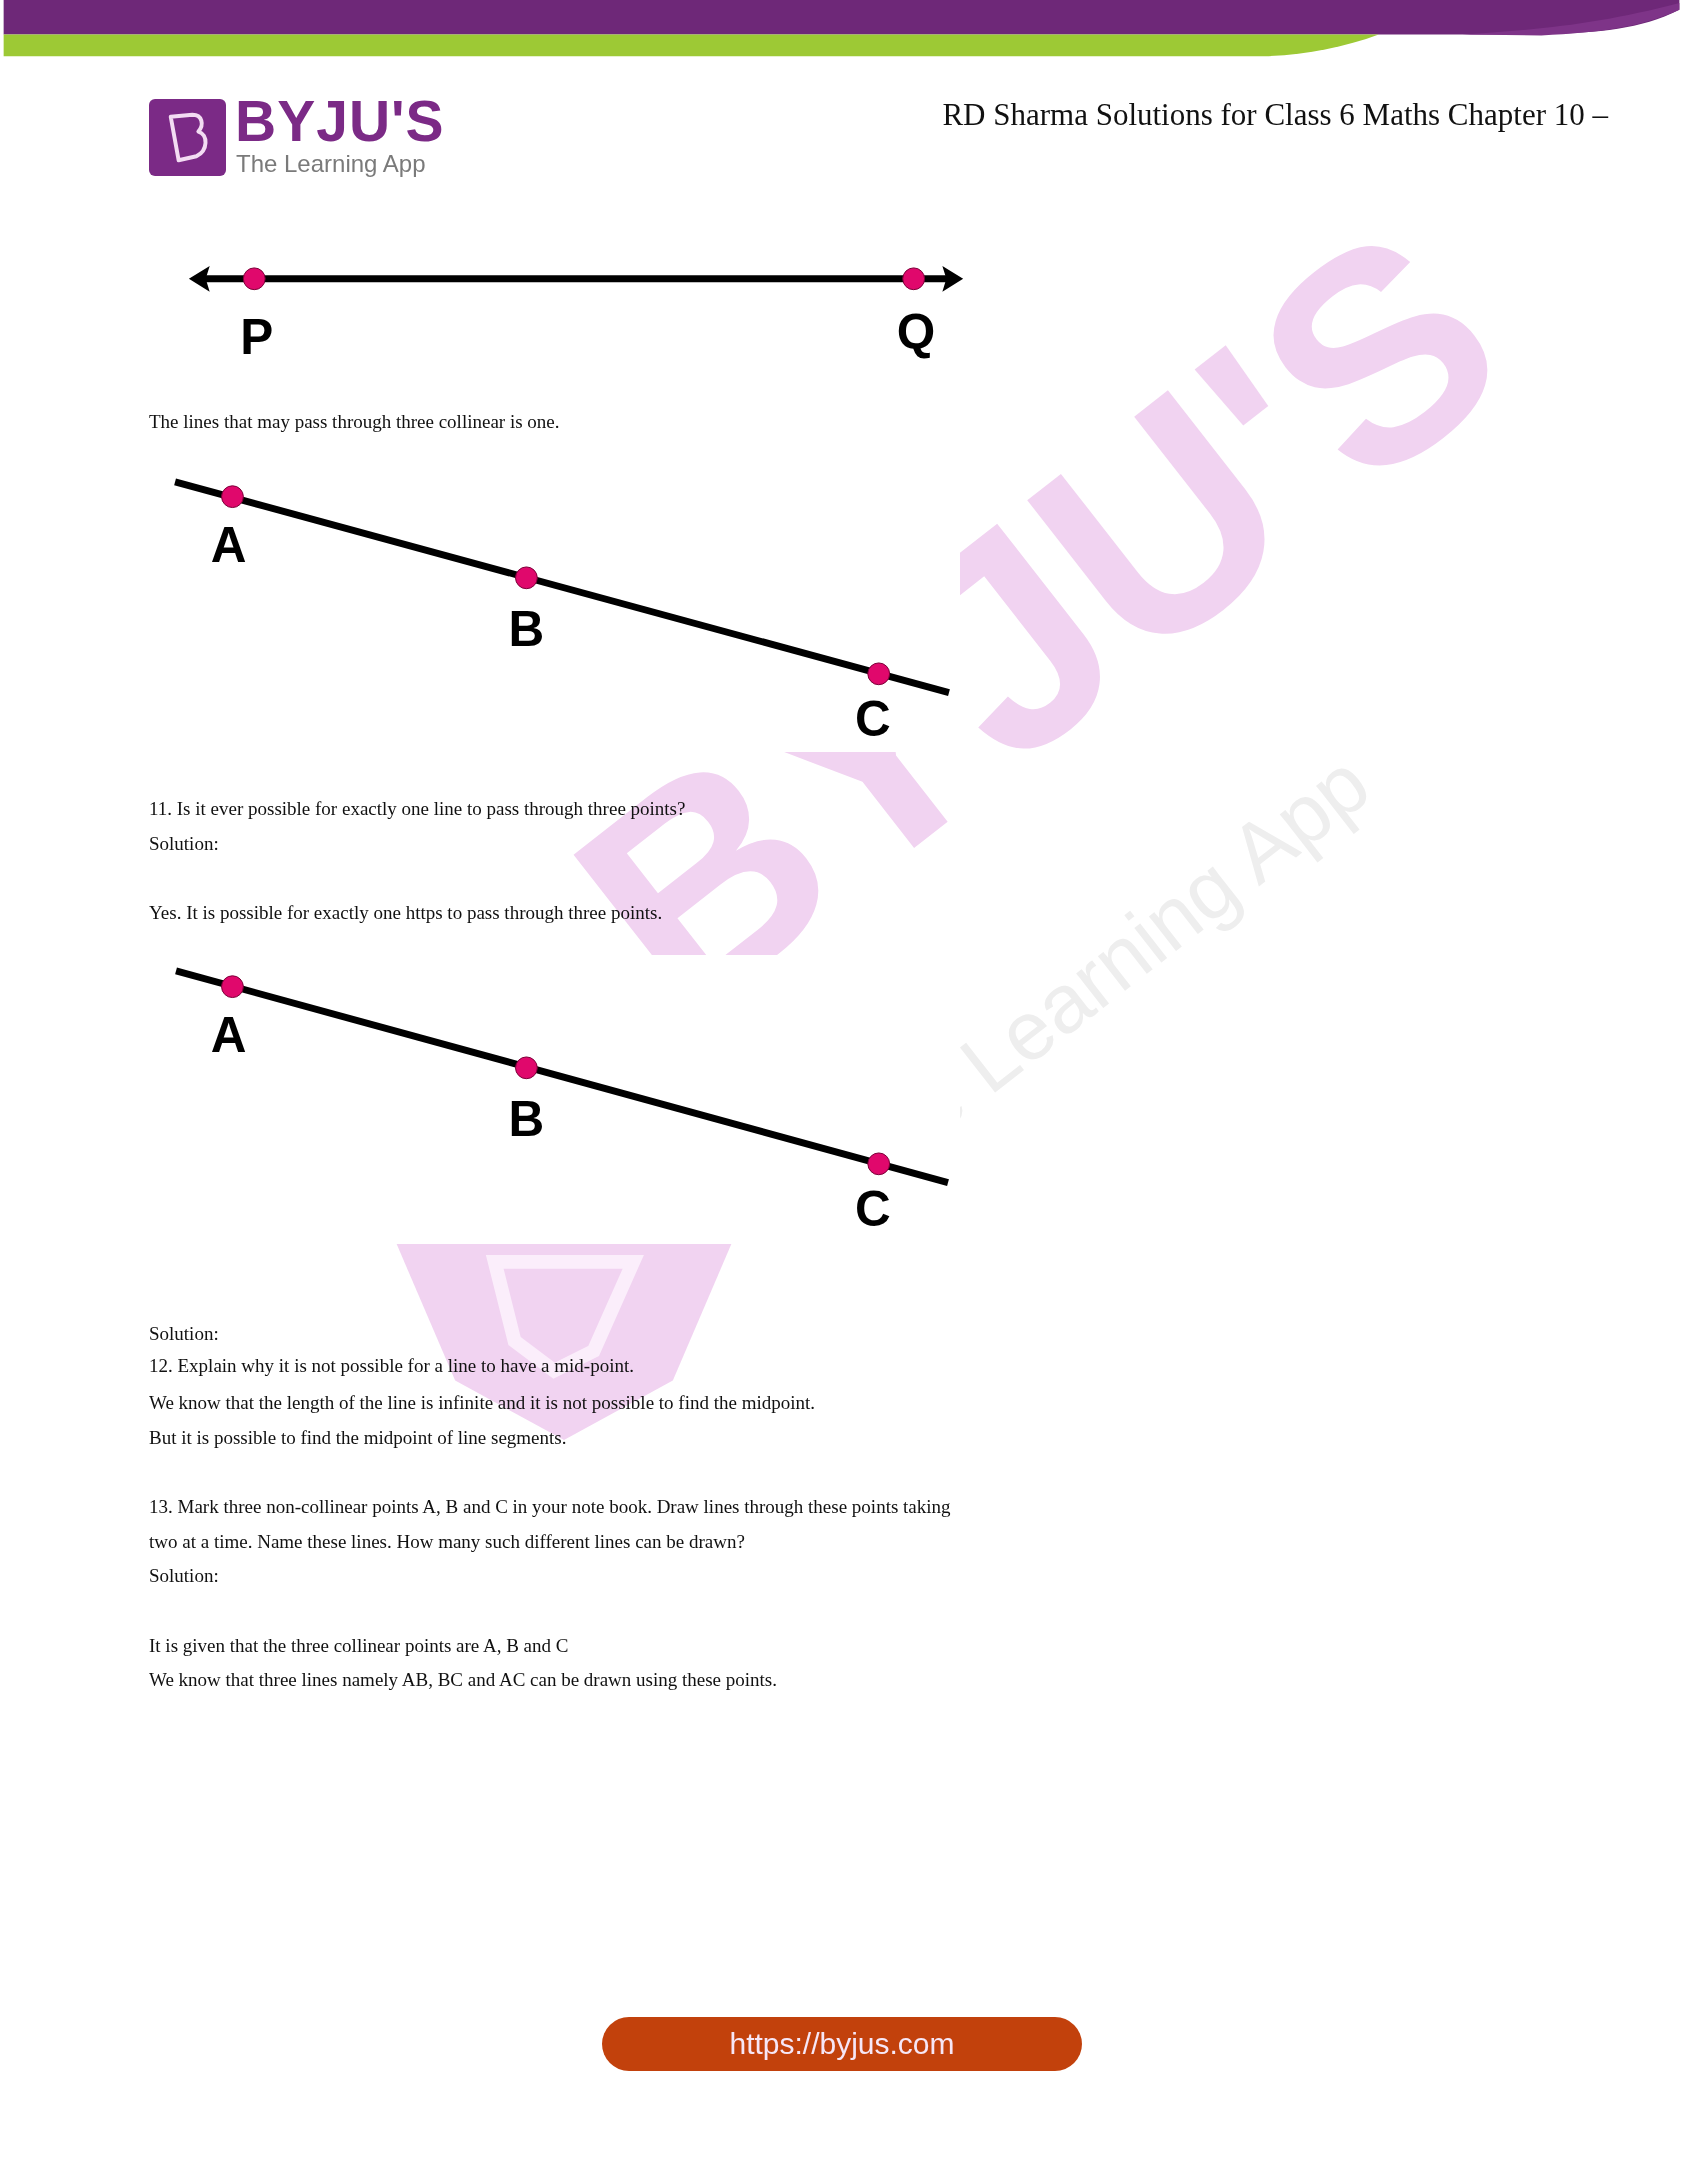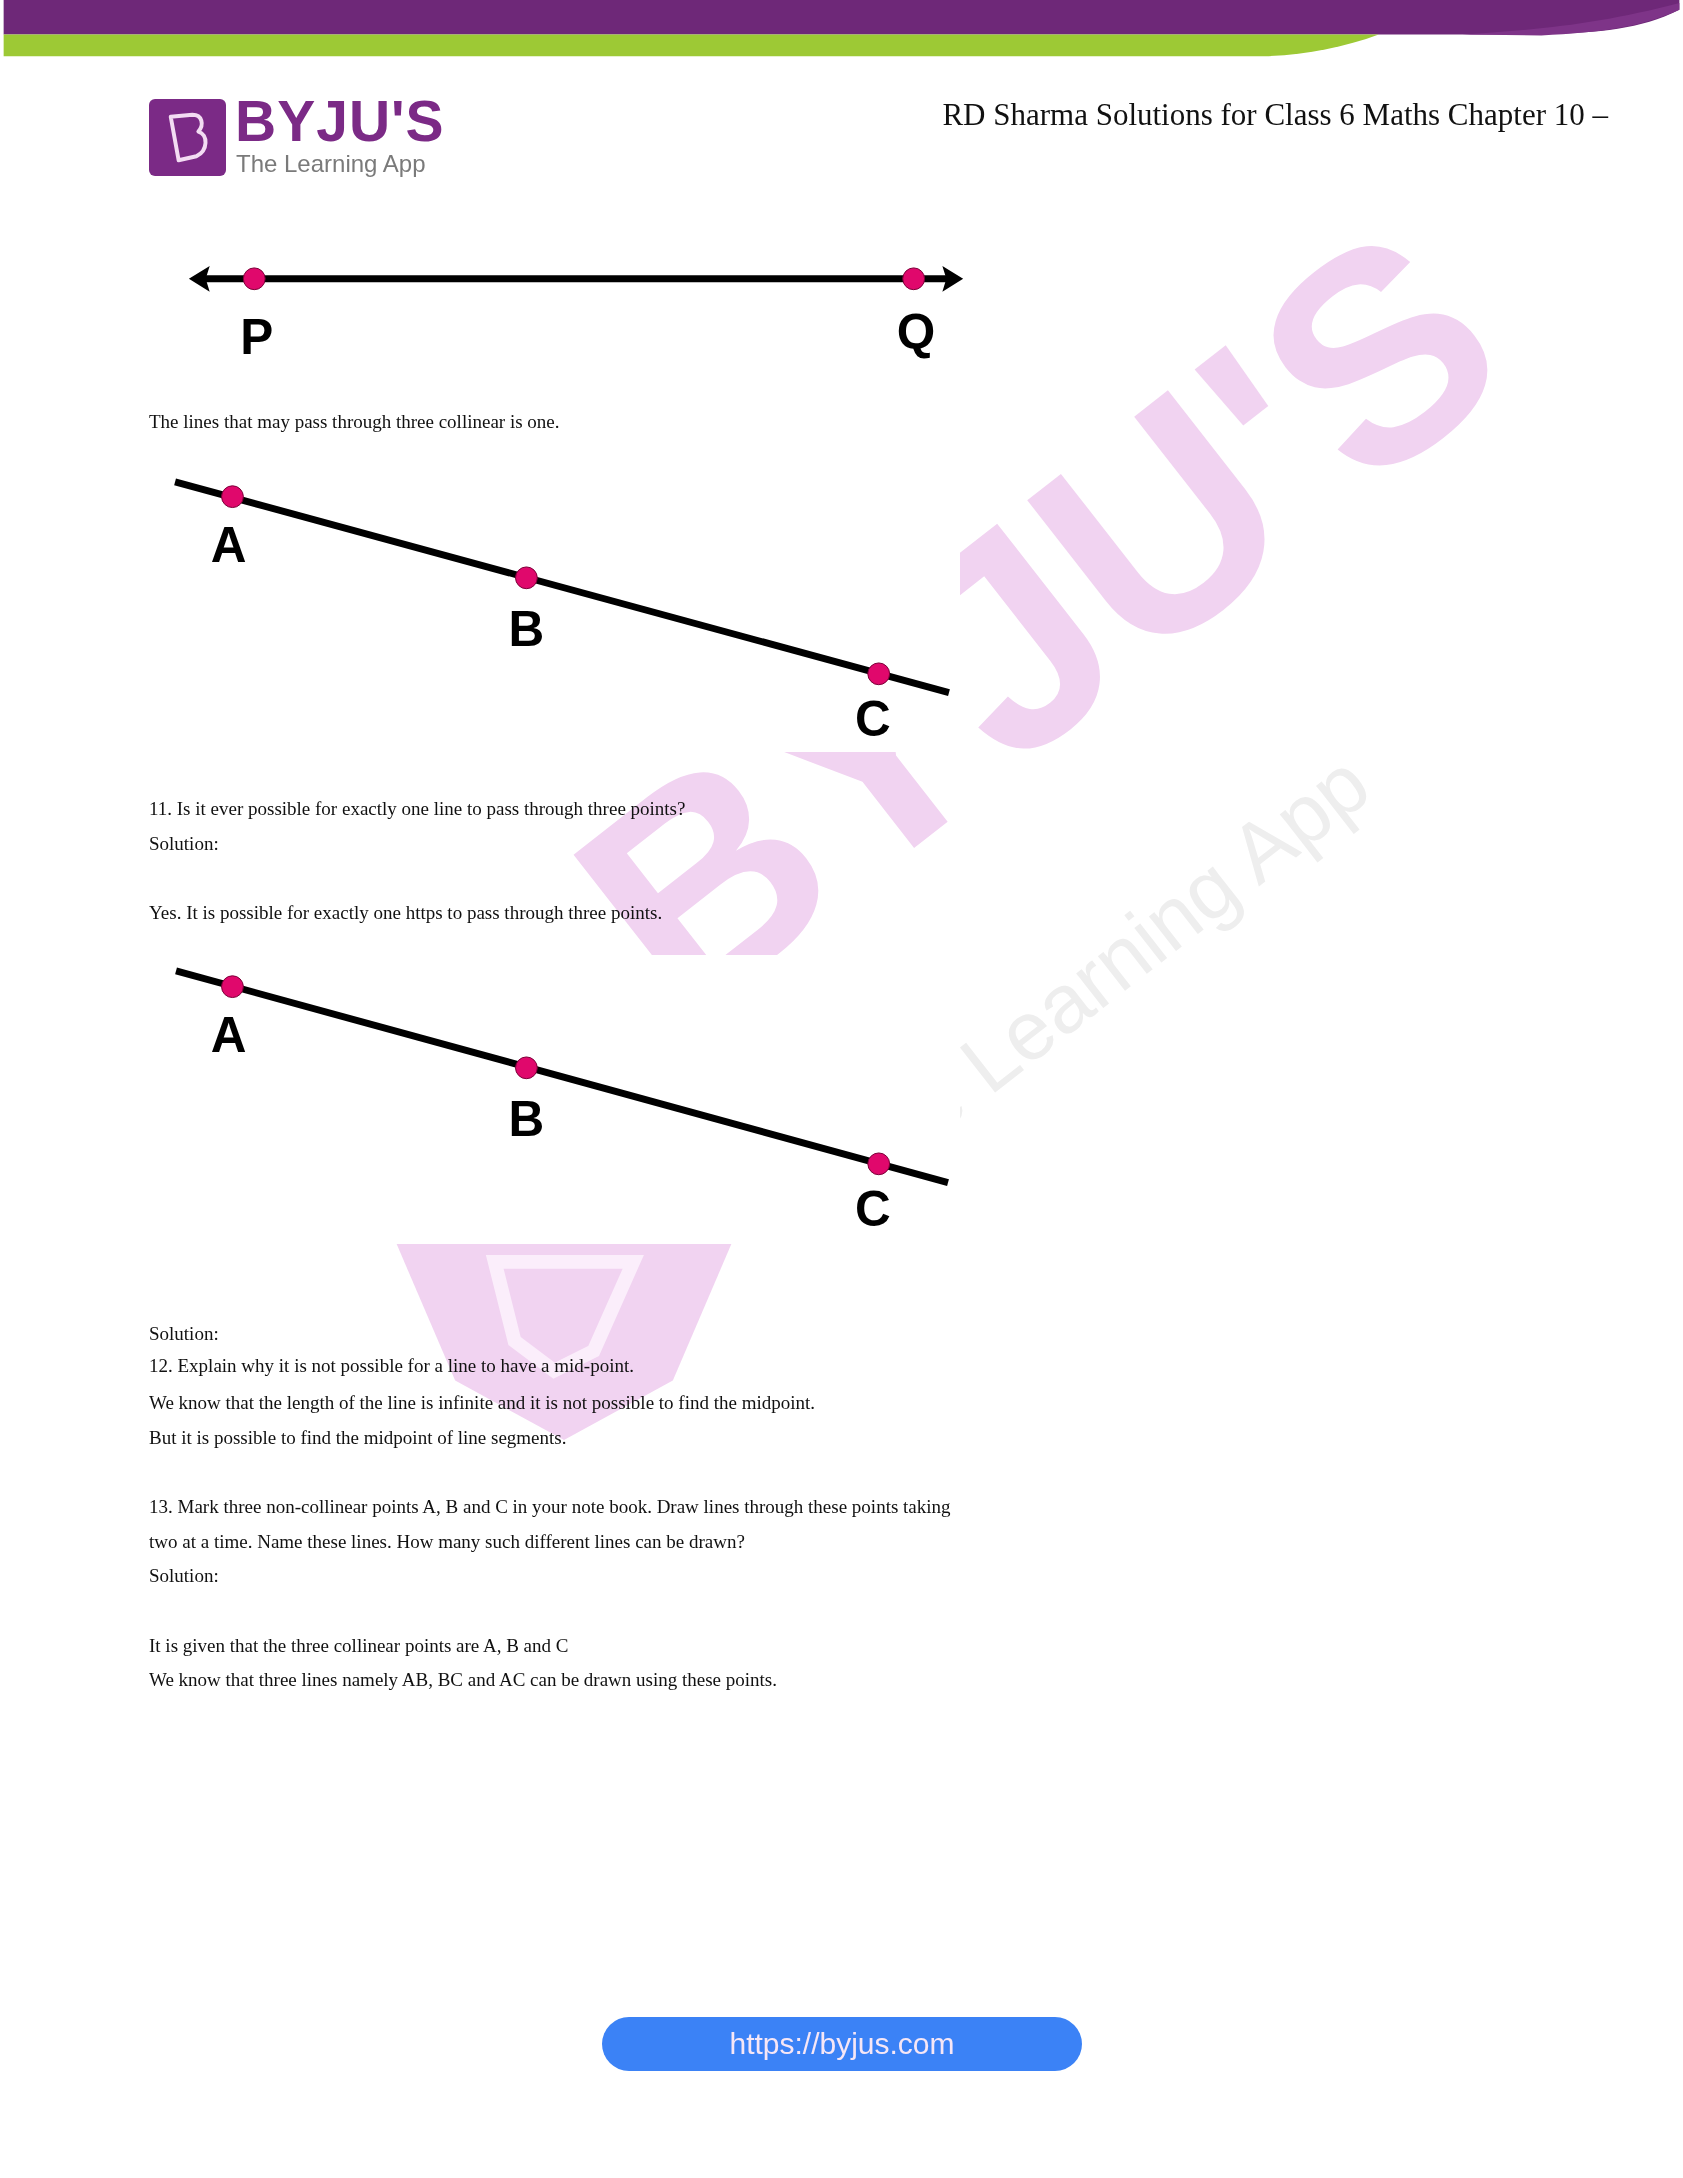--- a/index.html
+++ b/index.html
@@ -11,21 +11,21 @@
   .wm-sub { position: absolute; font-family: "Liberation Sans", sans-serif; color: #eeeeee; white-space: nowrap; }
   .logo { position: absolute; left: 149px; top: 99px; width: 287px; height: 79px; }
   .logo-box { position: absolute; left: 0; top: 0; width: 77px; height: 77px; background: #7b2a86; border-radius: 6px; }
   .logo-word { position: absolute; left: 86px; top: -6px; font-family: "Liberation Sans", sans-serif; font-weight: bold; font-size: 57px; color: #7b2a86; letter-spacing: 1px; line-height: 1; }
   .logo-sub { position: absolute; left: 87px; top: 53px; font-family: "Liberation Sans", sans-serif; font-size: 24px; color: #7a7a7a; line-height: 1; white-space: nowrap; }
   .doc-title { position: absolute; right: 75px; top: 97px; text-align: right; font-weight: normal; font-size: 31px; line-height: 36px; }
   .text { position: absolute; left: 149px; font-size: 19px; line-height: 35px; white-space: nowrap; }
   .bold { font-weight: normal; }
   .diagram { position: absolute; background: #ffffff; }
   .lbl { font-family: "Liberation Sans", sans-serif; font-weight: bold; font-size: 50px; fill: #000; }
-  .footer-pill { position: absolute; left: 602px; top: 2017px; width: 480px; height: 54px; background: #3b82f6; border-radius: 28px; text-align: center; }
+  .footer-pill { position: absolute; left: 602px; top: 2017px; width: 480px; height: 54px; background: #c2410c; border-radius: 28px; text-align: center; }
   .footer-link { font-family: "Liberation Sans", sans-serif; font-size: 30px; line-height: 54px; color: #f6e6f6; text-decoration: none; }
 </style>
 </head>
 <body>
 
 <svg class="banner" width="1683" height="69" viewBox="0 0 1700 70">
   <path d="M0 0 H1700 V10 C1660 30 1620 33 1560 35 H0 Z" fill="#6e2878"></path>
   <path d="M1480 35 C1560 30 1620 24 1700 3 V10 C1660 28 1620 33 1560 36 Z" fill="#7e3488"></path>
   <path d="M0 35 H1395 C1360 48 1320 56 1280 57 H0 Z" fill="#9dc935"></path>
 </svg>

